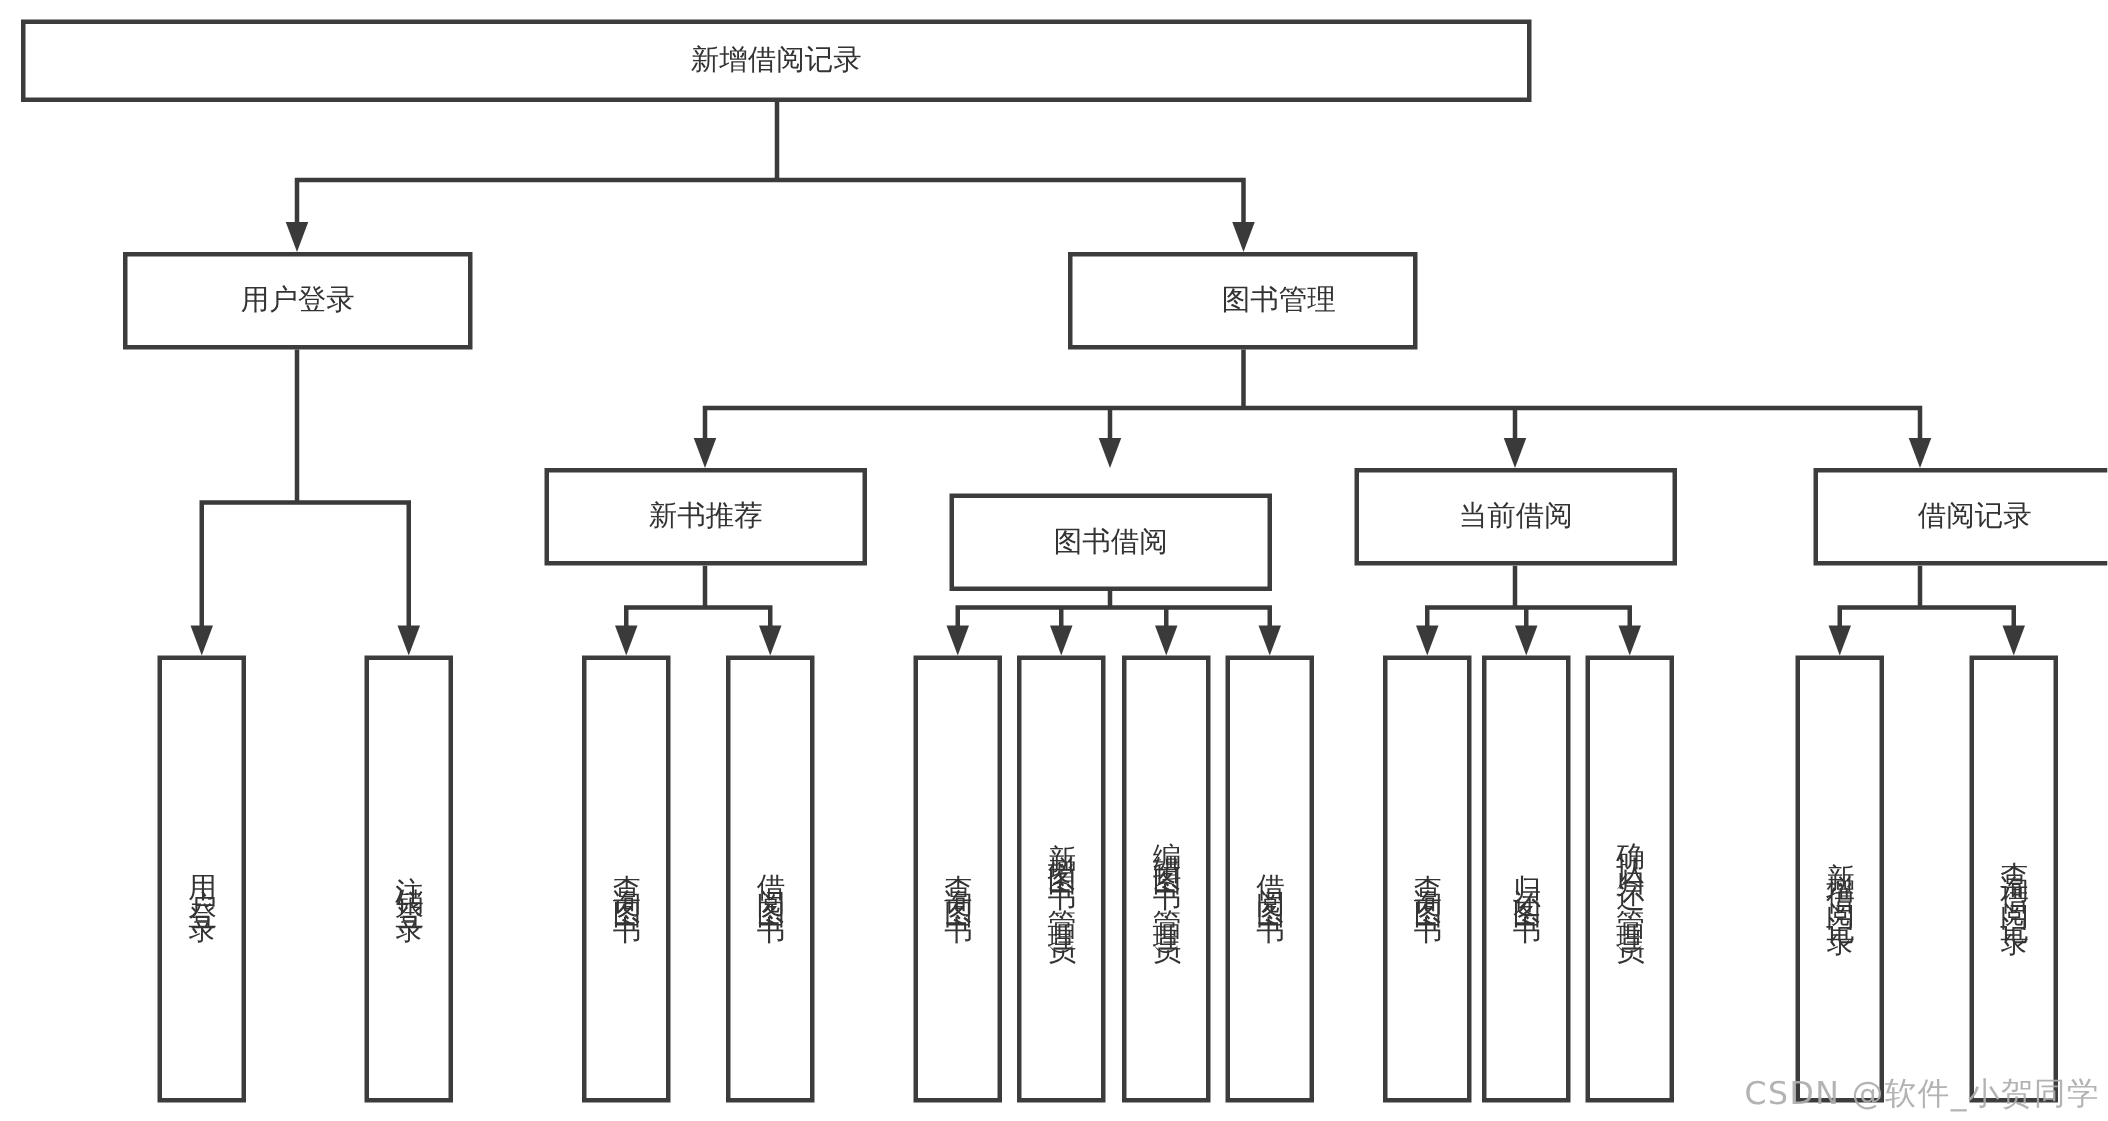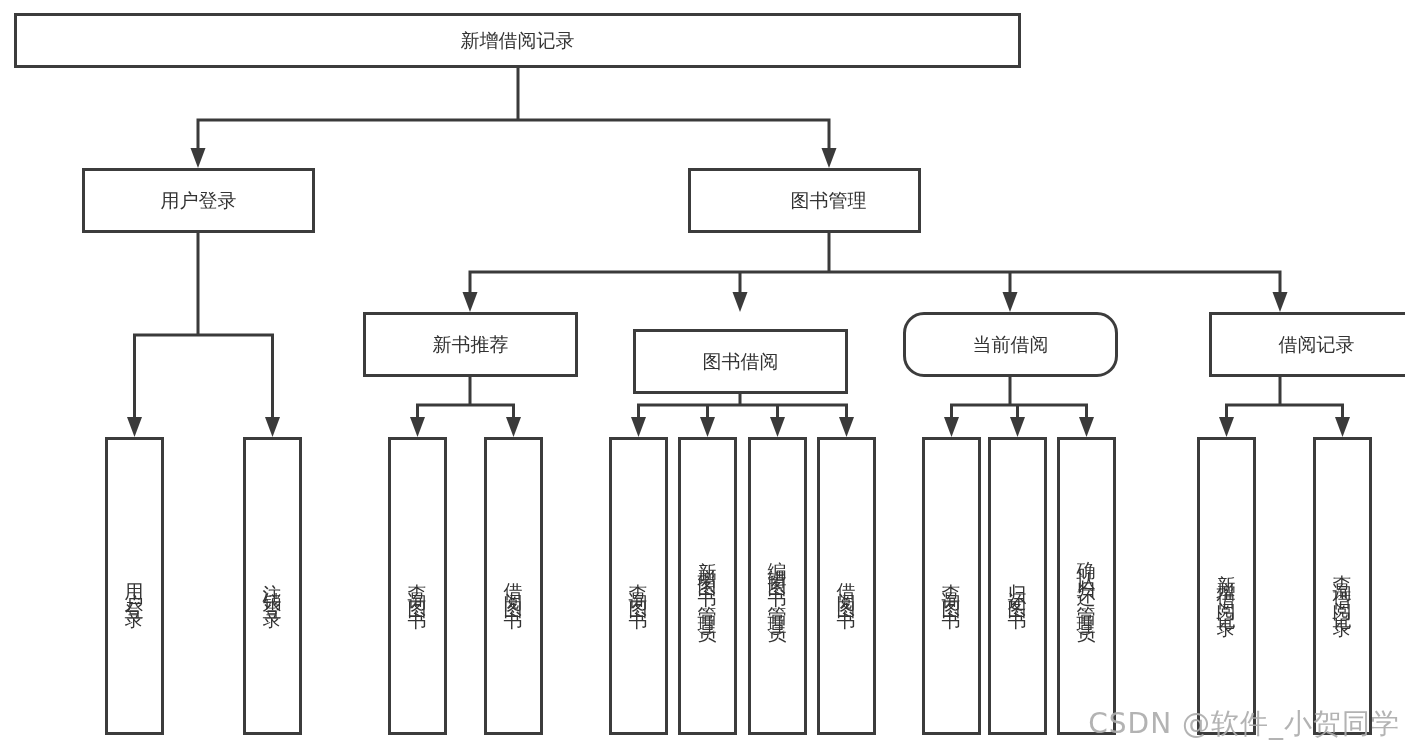--- a/index.html
+++ b/index.html
@@ -39,21 +39,21 @@
     text-orientation: mixed;
     letter-spacing: 9px;
     font-size: 19px;
     color: #333333;
     white-space: nowrap;
   }
   .watermark {
     position: absolute;
     right: 5px;
     bottom: 4px;
-    font-size: 28px;
+    font-size: 21px;
     color: rgba(173, 173, 173, 0.92);
     z-index: 5;
     letter-spacing: 1px;
   }
   .stroke { fill: none; stroke: #3a3a3a; stroke-width: 3; }
   .head { fill: #3a3a3a; stroke: none; }
 </style>
 </head>
 <body>
 
@@ -91,25 +91,25 @@
     <polygon class="head" points="1079,417 1094,417 1086.5,437"></polygon>
 
     <path class="stroke" d="M1280 377 V405 M1225 405 H1344 M1226.5 405 V420 M1342.5 405 V420"></path>
     <polygon class="head" points="1219,417 1234,417 1226.5,437"></polygon>
     <polygon class="head" points="1335,417 1350,417 1342.5,437"></polygon>
   </svg>
 
   <div class="node root">新增借阅记录</div>
 
   <div class="node lvl2" style="left:82px;">用户登录</div>
-  <div class="node lvl2" style="left:688px;padding-left:48px;">图书管理</div>
+  <div class="node lvl2" style="left:712px;padding-left:48px;">图书管理</div>
 
   <div class="node lvl3" style="left:363px;">新书推荐</div>
   <div class="node lvl3" style="left:633px;margin-top:17px;">图书借阅</div>
-  <div class="node lvl3" style="left:903px;border-radius:21px;">当前借阅</div>
+  <div class="node lvl3" style="left:903px;">当前借阅</div>
   <div class="node lvl3" style="left:1173px;margin-left:36px;">借阅记录</div>
 
   <div class="node leaf" style="left:105px;">
     <span class="vtext">用户登录</span>
   </div>
   <div class="node leaf" style="left:243px;">
     <span class="vtext">注销登录</span>
   </div>
 
   <div class="node leaf" style="left:388px;">

